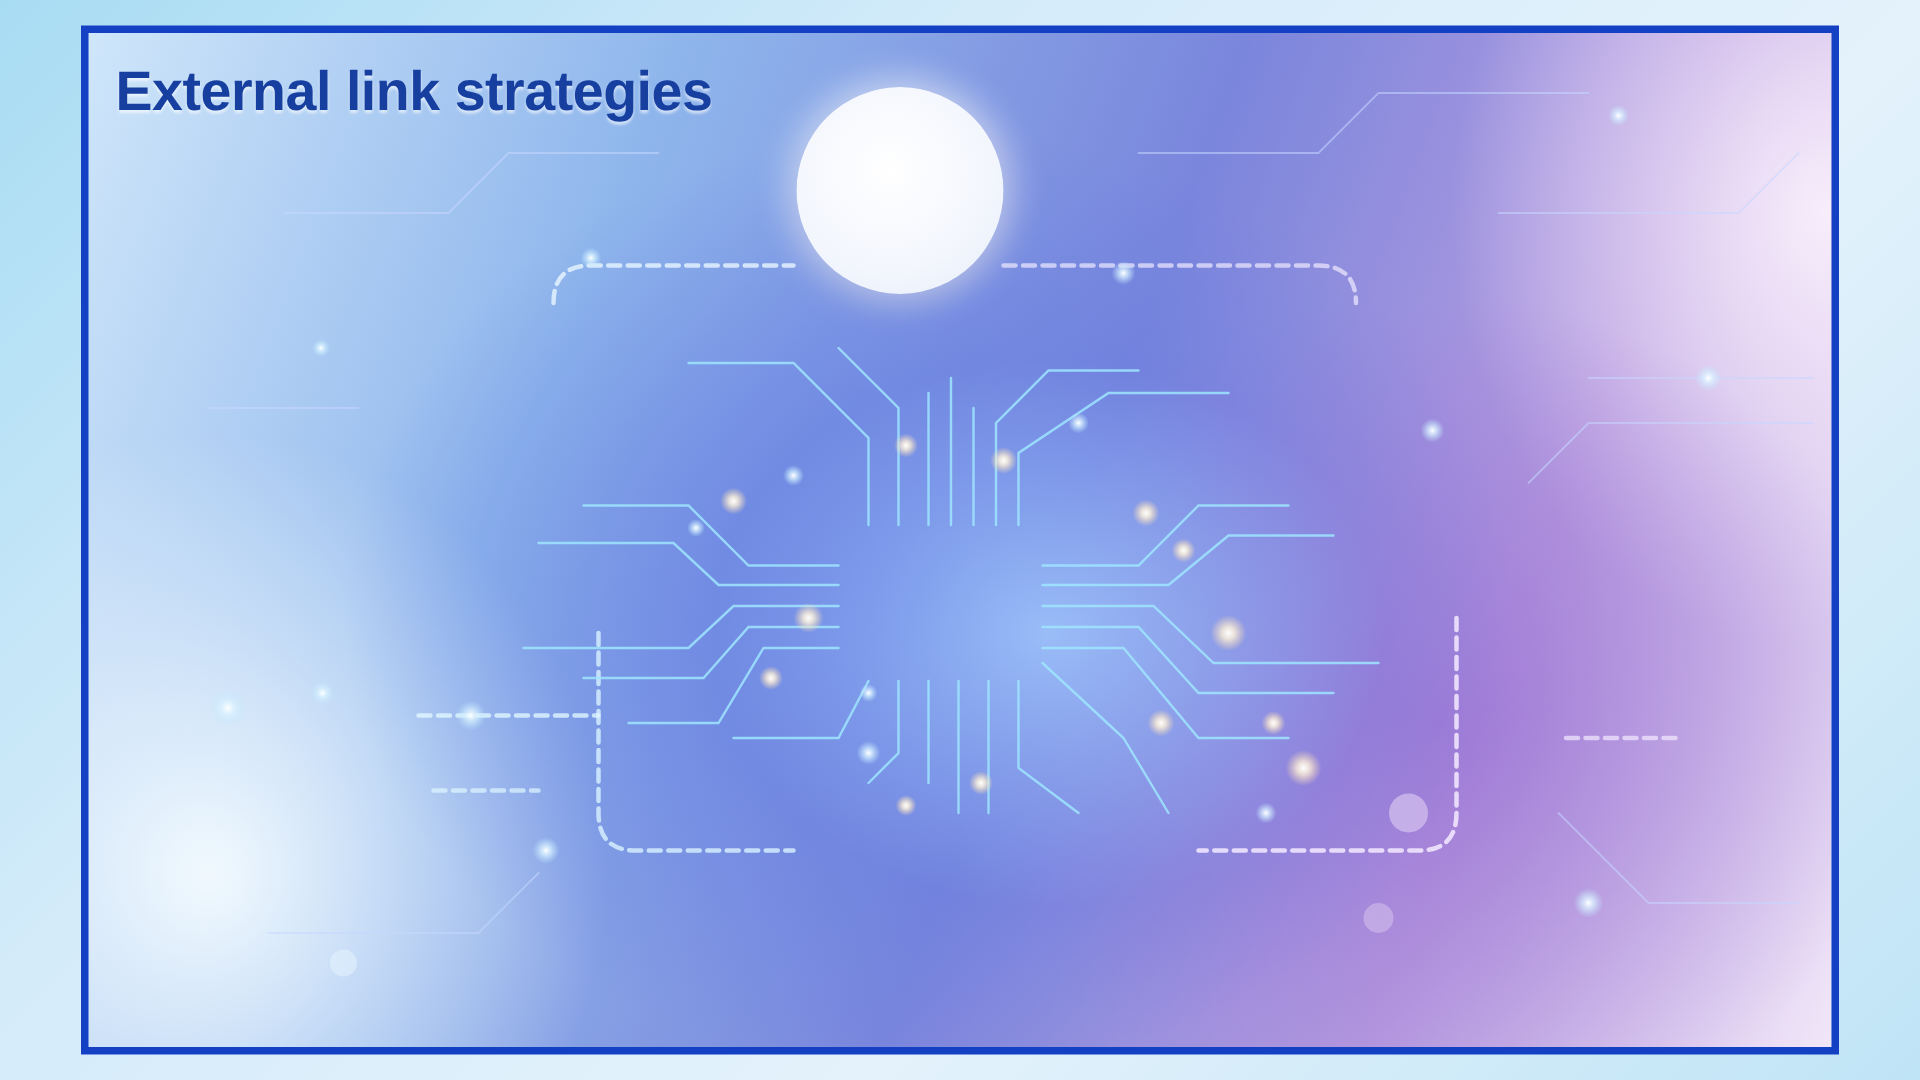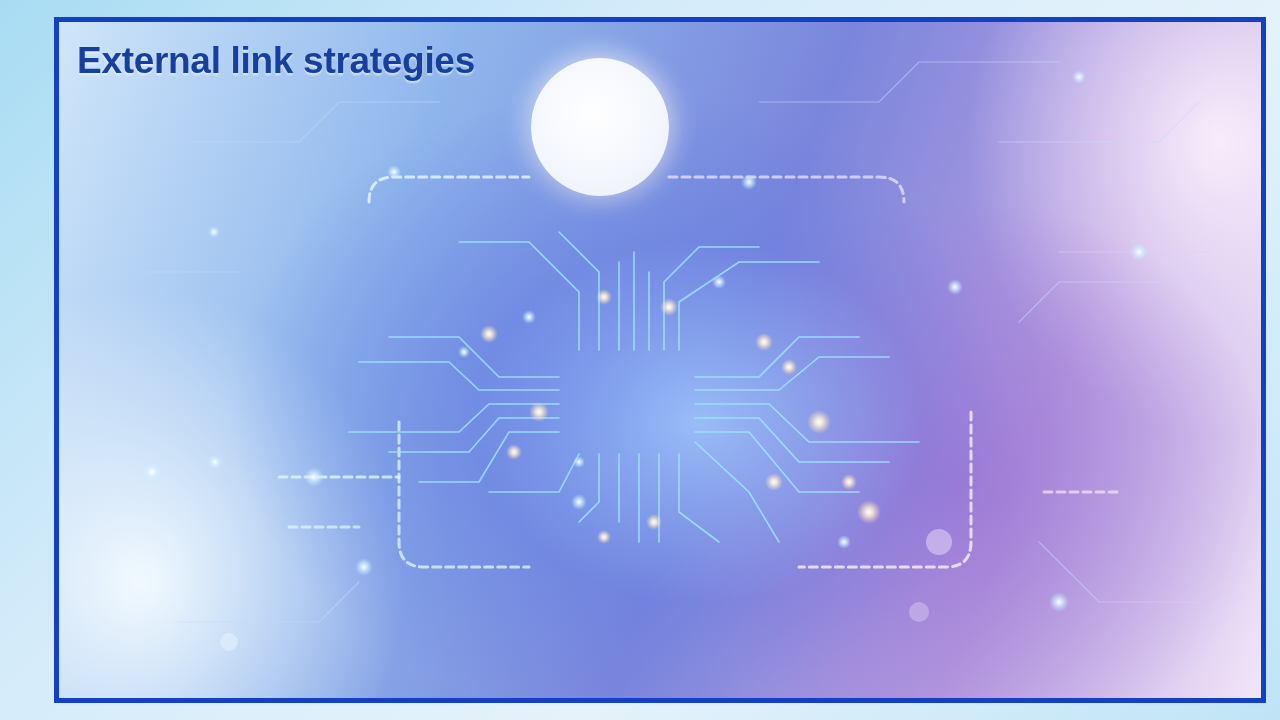--- a/index.html
+++ b/index.html
@@ -12,21 +12,20 @@
     position:absolute; left:54px; top:17px; width:1162px; height:676px;
     border:5px solid #1440c4;
     overflow:hidden;
     background:
       radial-gradient(ellipse 320px 260px at 640px 400px, rgba(170,210,255,0.75), rgba(0,0,0,0) 70%),
       radial-gradient(ellipse 520px 420px at 560px 380px, rgba(95,120,225,0.85), rgba(0,0,0,0) 75%),
       radial-gradient(ellipse 420px 380px at 900px 460px, rgba(150,110,210,0.7), rgba(0,0,0,0) 75%),
       radial-gradient(ellipse 380px 420px at 80px 560px, rgba(245,252,255,0.95), rgba(0,0,0,0) 70%),
       radial-gradient(ellipse 360px 420px at 1160px 120px, rgba(250,240,252,0.95), rgba(0,0,0,0) 70%),
       linear-gradient(110deg, #cfe6fa 0%, #8fb6ec 28%, #7a86dc 55%, #b79ce0 78%, #f1e6f8 100%);
-    padding-left: 40px;
   }
   .circuits { position:absolute; left:0; top:0; width:1162px; height:676px; }
   .title {
     position:absolute; left:18px; top:18px;
     font-family:"Liberation Sans", sans-serif; font-weight:700; font-size:37px;
     color:#173fa0; letter-spacing:-0.3px;
     text-shadow: 0 2px 2px rgba(255,255,255,0.6);
   }
   .node {
     position:absolute; border-radius:50%;

